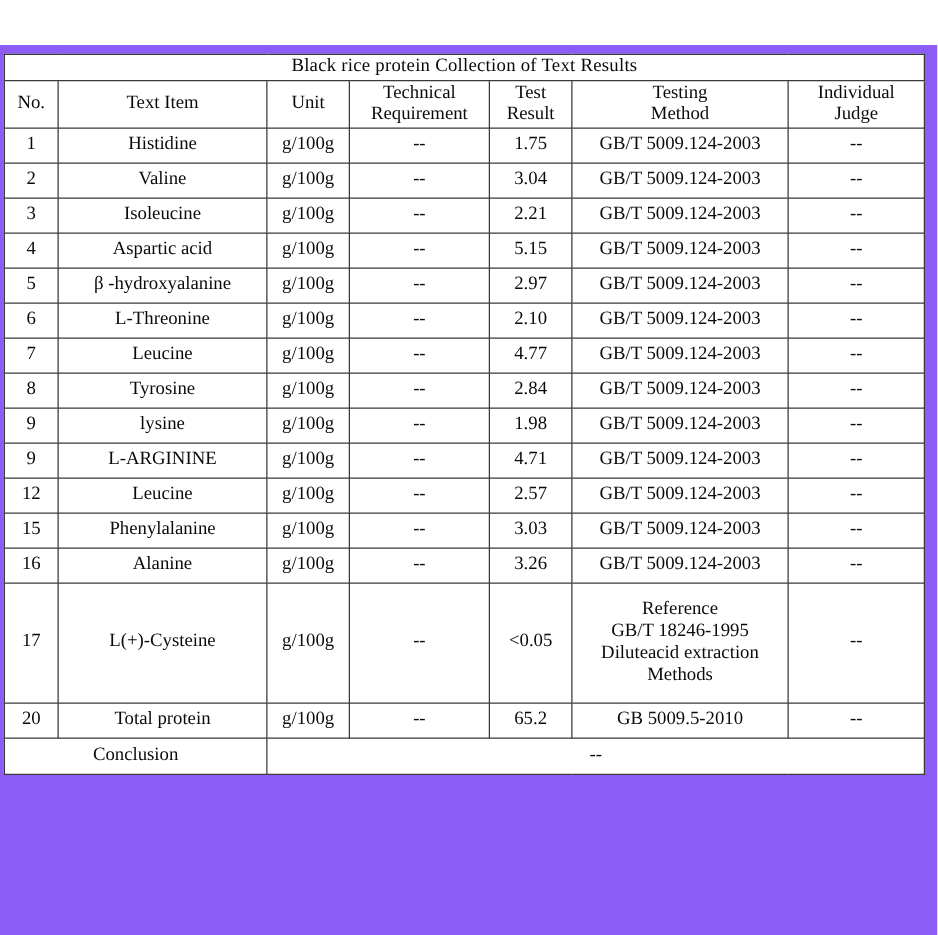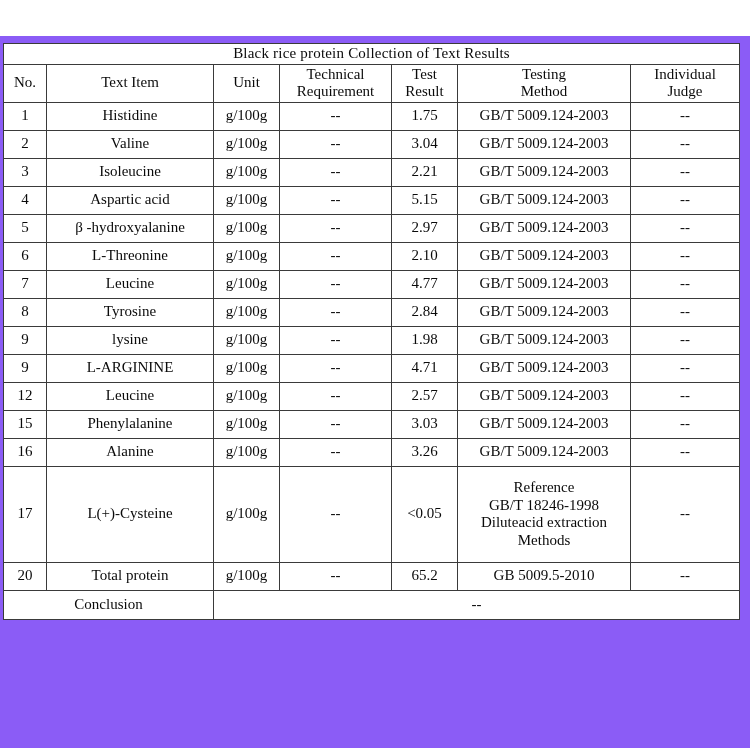--- a/index.html
+++ b/index.html
@@ -220,21 +220,21 @@
           <td>GB/T 5009.124-2003</td>
           <td>--</td>
         </tr>
         <tr class="data-row tall-17">
           <td>17</td>
           <td>L(+)-Cysteine</td>
           <td>g/100g</td>
           <td>--</td>
           <td>&lt;0.05</td>
           <td class="multi">Reference
-GB/T 18246-1998
+GB/T 18246-1995
 Diluteacid extraction
 Methods</td>
           <td>--</td>
         </tr>
         <tr class="data-row">
           <td>20</td>
           <td>Total protein</td>
           <td>g/100g</td>
           <td>--</td>
           <td>65.2</td>

